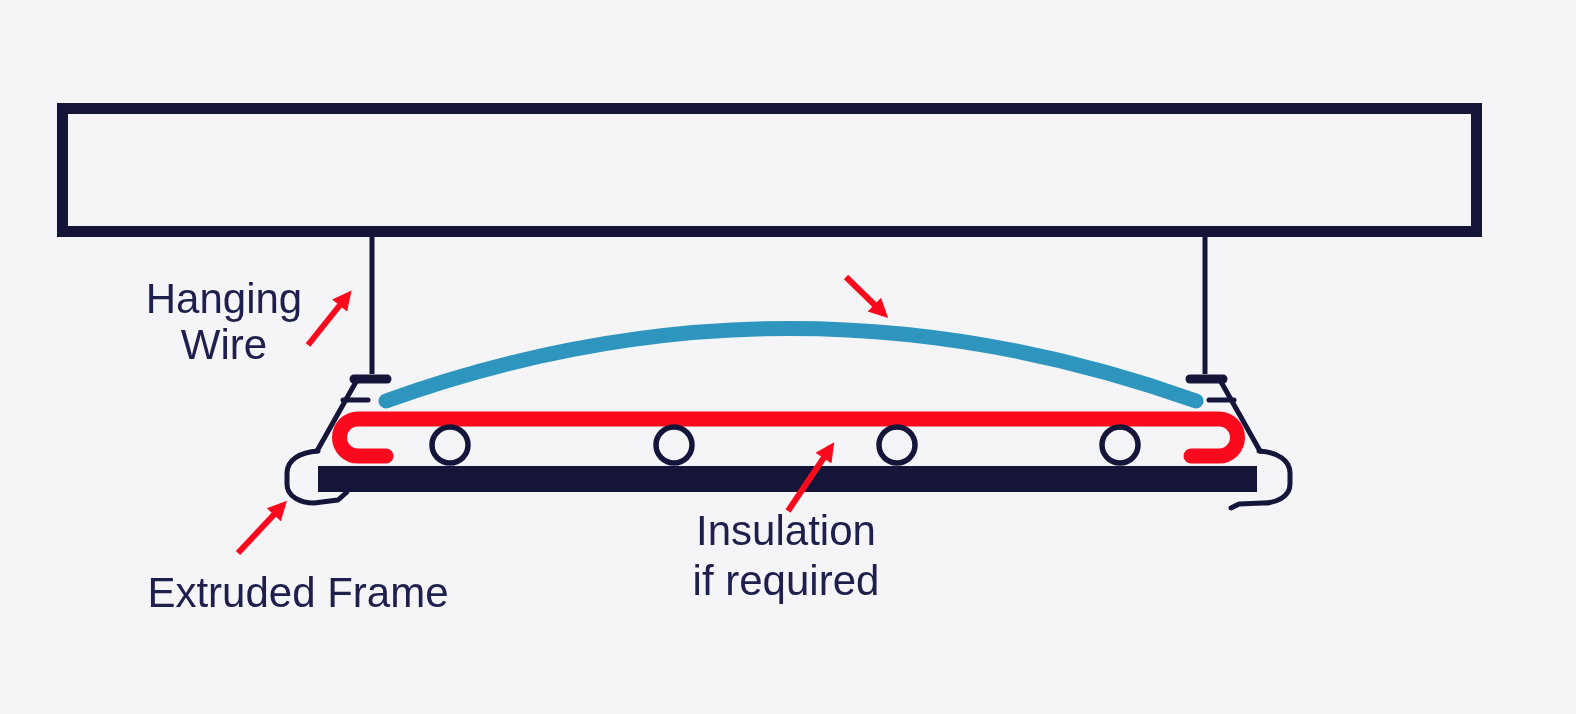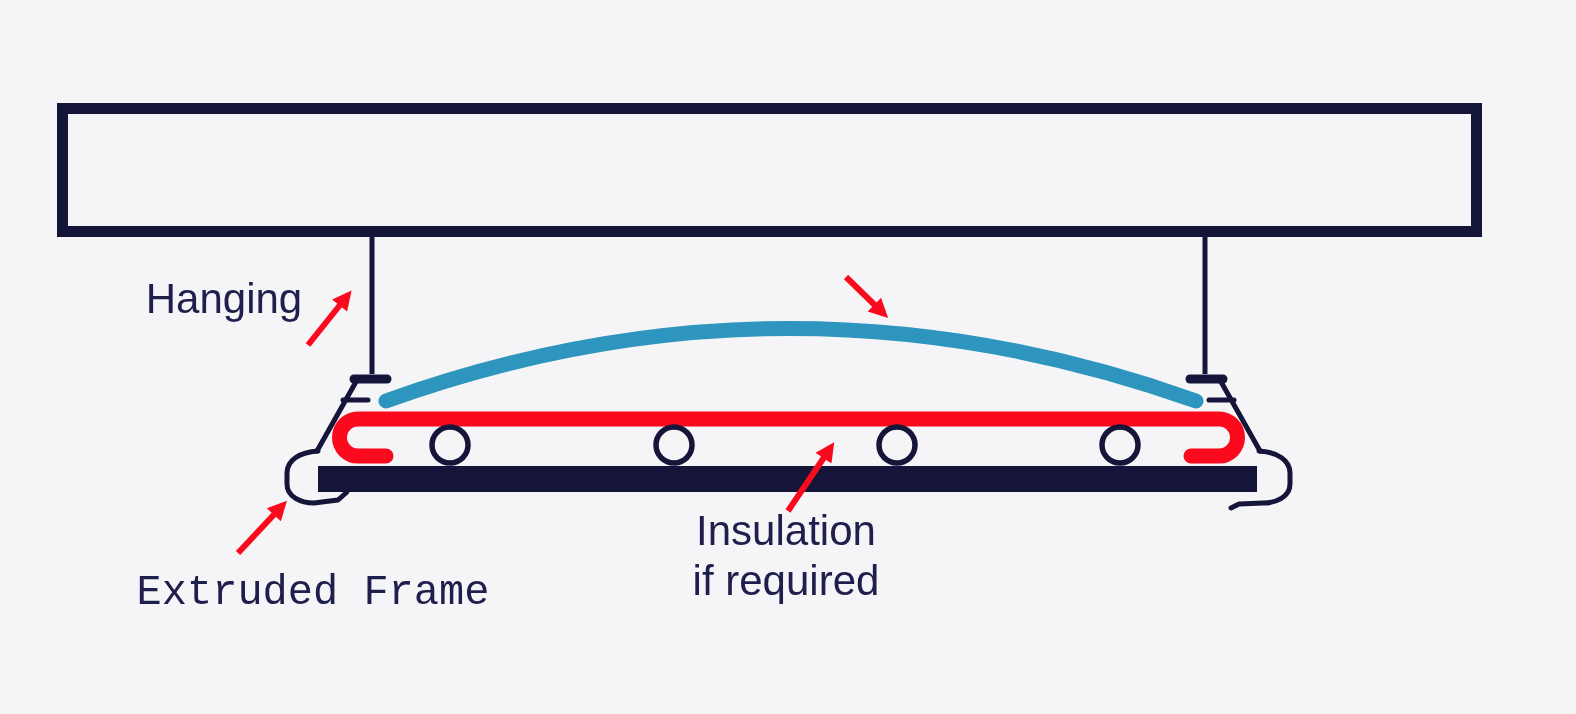--- a/index.html
+++ b/index.html
@@ -70,23 +70,24 @@
     <circle cx="1120" cy="445" r="18" class="stroke-navy" stroke-width="5.5"></circle>
 
     <path d="M308 345 L 348 295" class="stroke-red" stroke-width="6" marker-end="url(#arrowhead)"></path>
     <path d="M846 277 L 884 314" class="stroke-red" stroke-width="6" marker-end="url(#arrowhead)"></path>
     <path d="M788 511 L 831 447" class="stroke-red" stroke-width="6" marker-end="url(#arrowhead)"></path>
     <path d="M238 553 L 283 505" class="stroke-red" stroke-width="6" marker-end="url(#arrowhead)"></path>
   </svg>
 
   <div class="lbl two-line" style="left:74px; top:276px; width:300px; line-height:46px;">
     <div>Hanging</div>
+    <div>Wire</div>
   </div>
 
 
   <div class="lbl two-line" style="left:586px; top:506px; width:400px;">
     <div>Insulation</div>
     <div>if required</div>
   </div>
 
-  <div class="lbl" style="left:113px; top:570px; width:400px;font-family:Liberation Mono, monospace;">Extruded Frame</div>
+  <div class="lbl" style="left:98px; top:570px; width:400px;">Extruded Frame</div>
 
 </div>
 
 </body></html>

